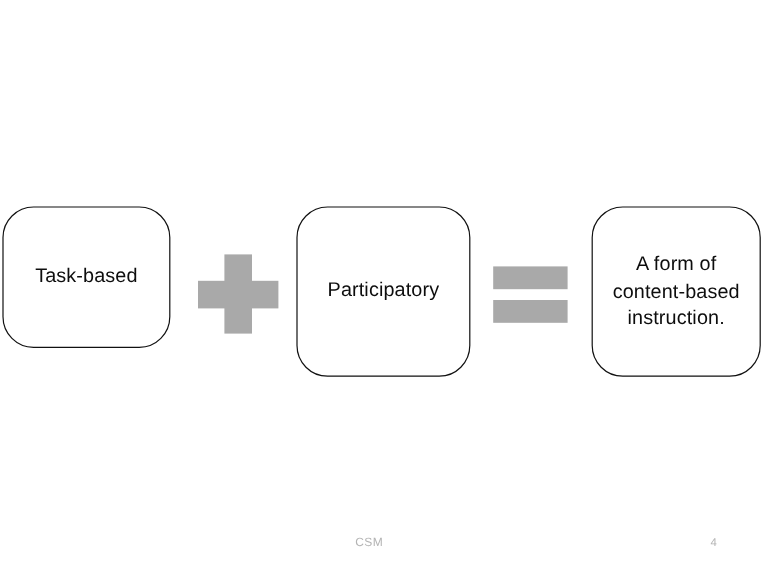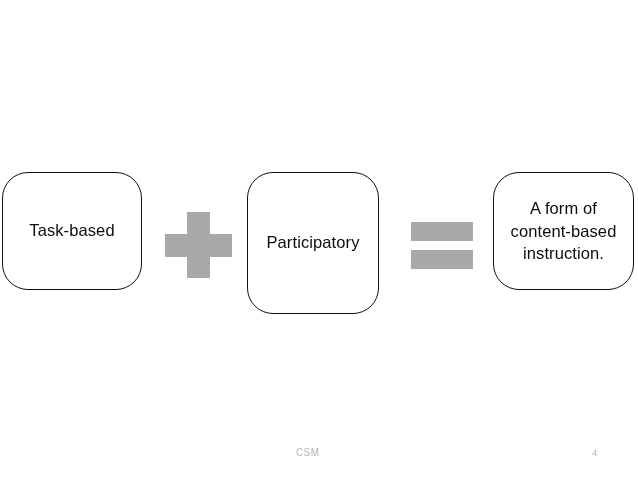--- a/index.html
+++ b/index.html
@@ -41,22 +41,22 @@
   .concept-box .box-text {
     font-size: 16.5px;
     line-height: 1.32;
     color: #0d0d0d;
     letter-spacing: 0.1px;
     white-space: pre-line;
     padding: 0 4px;
   }
 
   #box-task      { left: 2px;   top: 172px; width: 140px; height: 118px; }
-  #box-particip  { left: 247px; top: 172px; width: 132px; height: 142px; }
-  #box-result    { left: 493px; top: 172px; width: 141px; height: 118px; }
+  #box-particip  { left: 247px; top: 172px; width: 145px; height: 142px; }
+  #box-result    { left: 493px; top: 172px; width: 141px; height: 142px; }
 
   #box-result .box-text { line-height: 1.36; }
 
   
   .plus-symbol {
     position: absolute;
     left: 165px;
     top: 212px;
     width: 67px;
     height: 66px;

